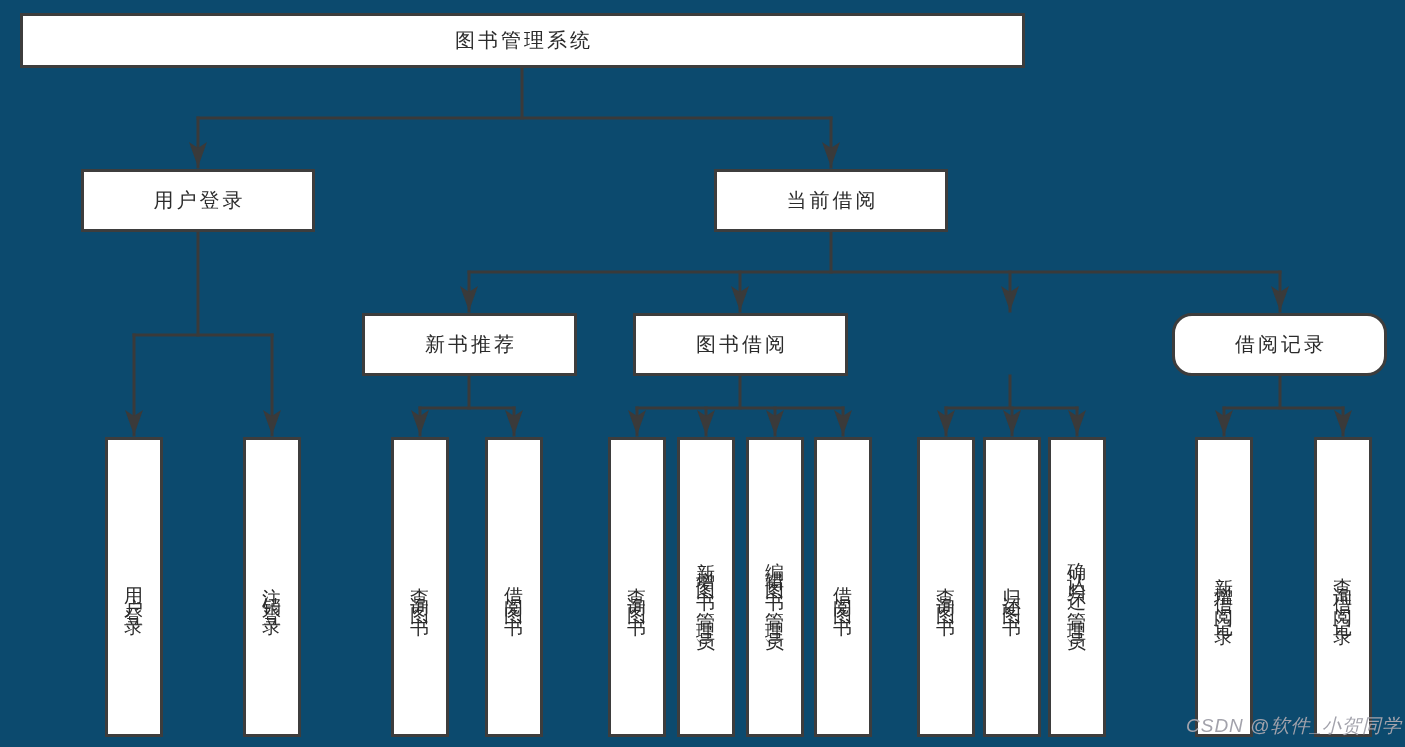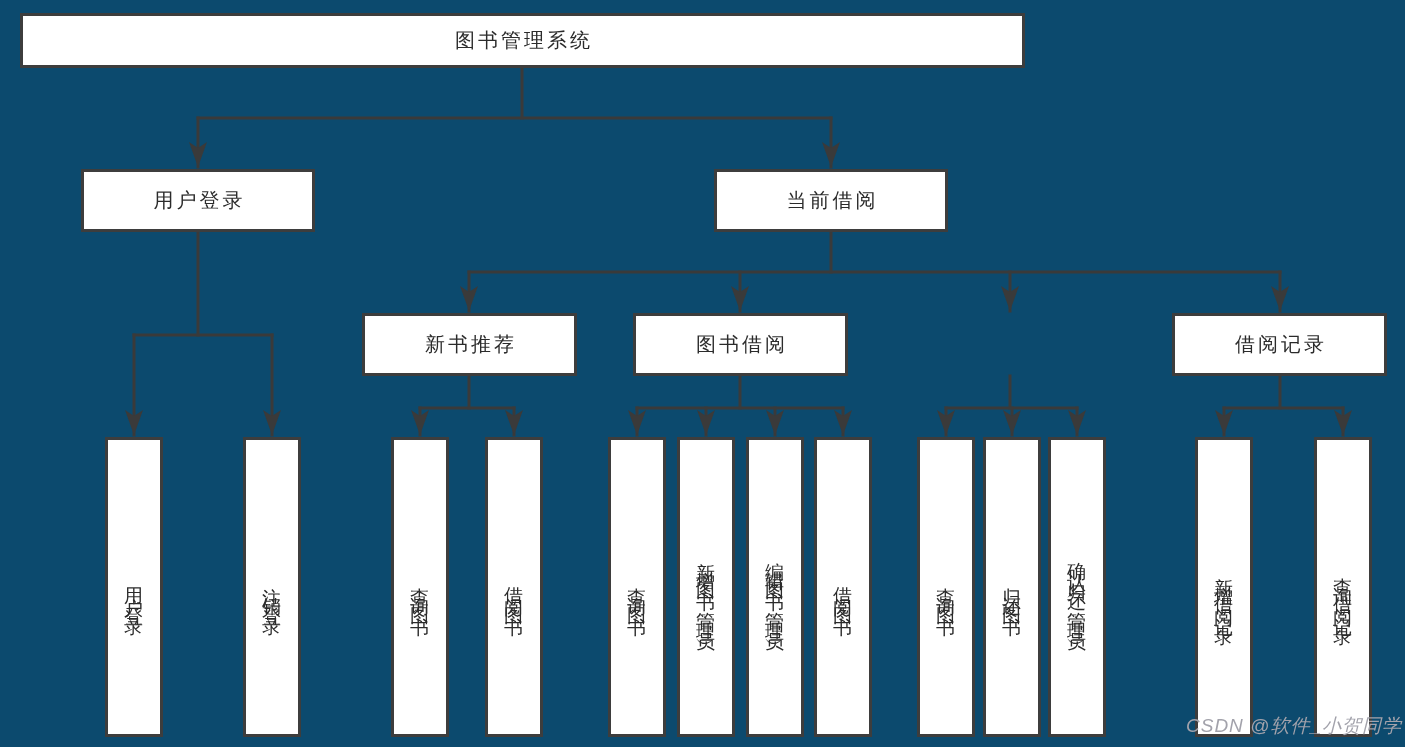--- a/index.html
+++ b/index.html
@@ -98,21 +98,21 @@
   <div class="node hbox lvl2" style="left:714px;">
     <span>当前借阅</span>
   </div>
 
   <div class="node hbox lvl3" style="left:362px;">
     <span>新书推荐</span>
   </div>
   <div class="node hbox lvl3" style="left:633px;">
     <span>图书借阅</span>
   </div>
-  <div class="node hbox lvl3" style="left:1172px;">
+  <div class="node hbox lvl3" style="left:1172px;border-radius:20px;">
     <span>借阅记录</span>
   </div>
 
   <div class="node vbox leaf" style="left:105px;">
     <span>用户登录</span>
   </div>
   <div class="node vbox leaf" style="left:243px;">
     <span>注销登录</span>
   </div>
 

